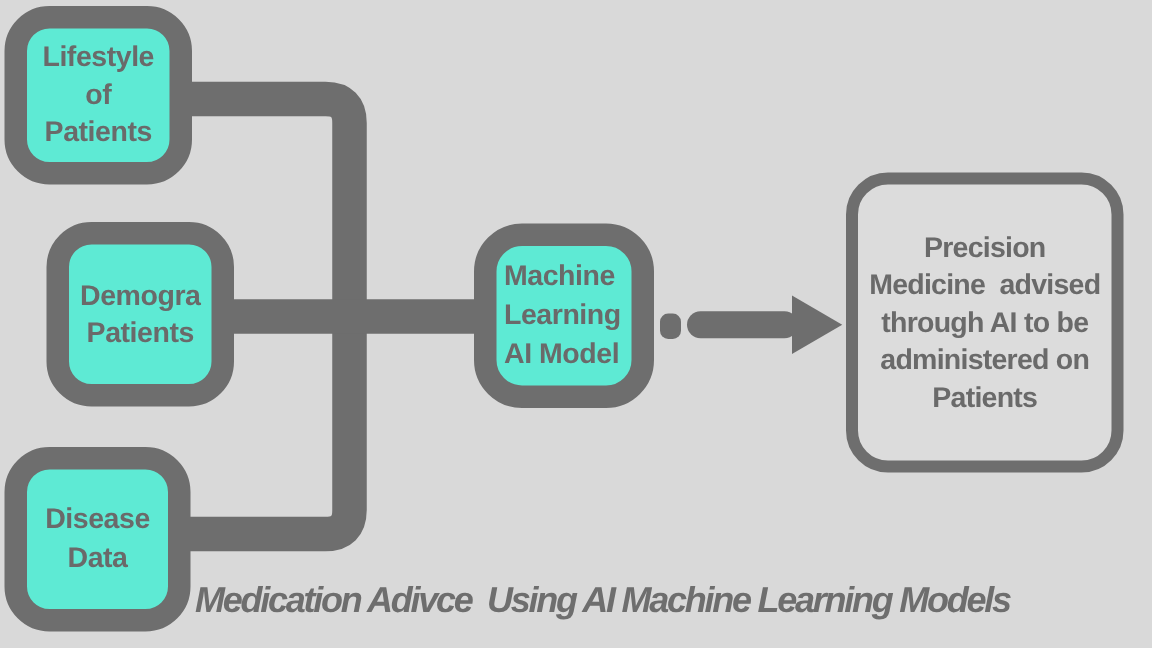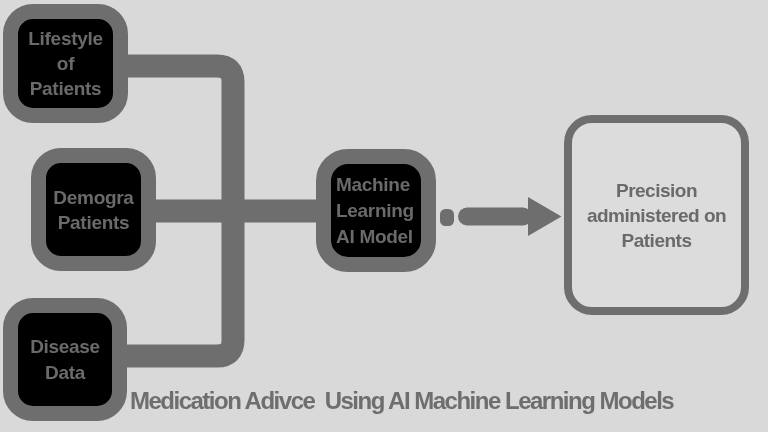--- a/index.html
+++ b/index.html
@@ -18,21 +18,21 @@
   #connector-layer {
     position: absolute;
     left: 0;
     top: 0;
     width: 768px;
     height: 432px;
   }
   .node {
     position: absolute;
     box-sizing: border-box;
-    background: #000000;
+    background: #5eead4;
     border: 15px solid #6e6e6e;
     border-radius: 30px;
     display: flex;
     flex-direction: column;
     align-items: center;
     justify-content: center;
     color: #6a6a6a;
     font-weight: bold;
     text-align: center;
   }
@@ -50,20 +50,21 @@
   #node-outcome .line { letter-spacing: -0.5px; }
   #caption {
     position: absolute;
     left: 130px;
     top: 387px;
     font-size: 24px;
     font-weight: bold;
     color: #6e6e6e;
     letter-spacing: -1.5px;
     white-space: pre;
+    font-style: italic;
   }
 </style>
 </head>
 <body>
 
 <div id="canvas">
 
   <svg id="connector-layer" viewBox="0 0 768 432" xmlns="http://www.w3.org/2000/svg">
 
     <path d="M 118 66 L 217 66 Q 233 66 233 82 L 233 340 Q 233 356 217 356 L 118 356" fill="none" stroke="#6e6e6e" stroke-width="23"></path>
@@ -94,19 +95,21 @@
   </div>
 
   <div class="node" id="node-ml-model">
     <div class="line">Machine</div>
     <div class="line">Learning</div>
     <div class="line">AI Model</div>
   </div>
 
   <div class="node" id="node-outcome">
     <div class="line">Precision</div>
+    <div class="line">Medicine  advised</div>
+    <div class="line">through AI to be</div>
     <div class="line">administered on</div>
     <div class="line">Patients</div>
   </div>
 
   <div id="caption">Medication Adivce  Using AI Machine Learning Models</div>
 
 </div>
 
 </body></html>

